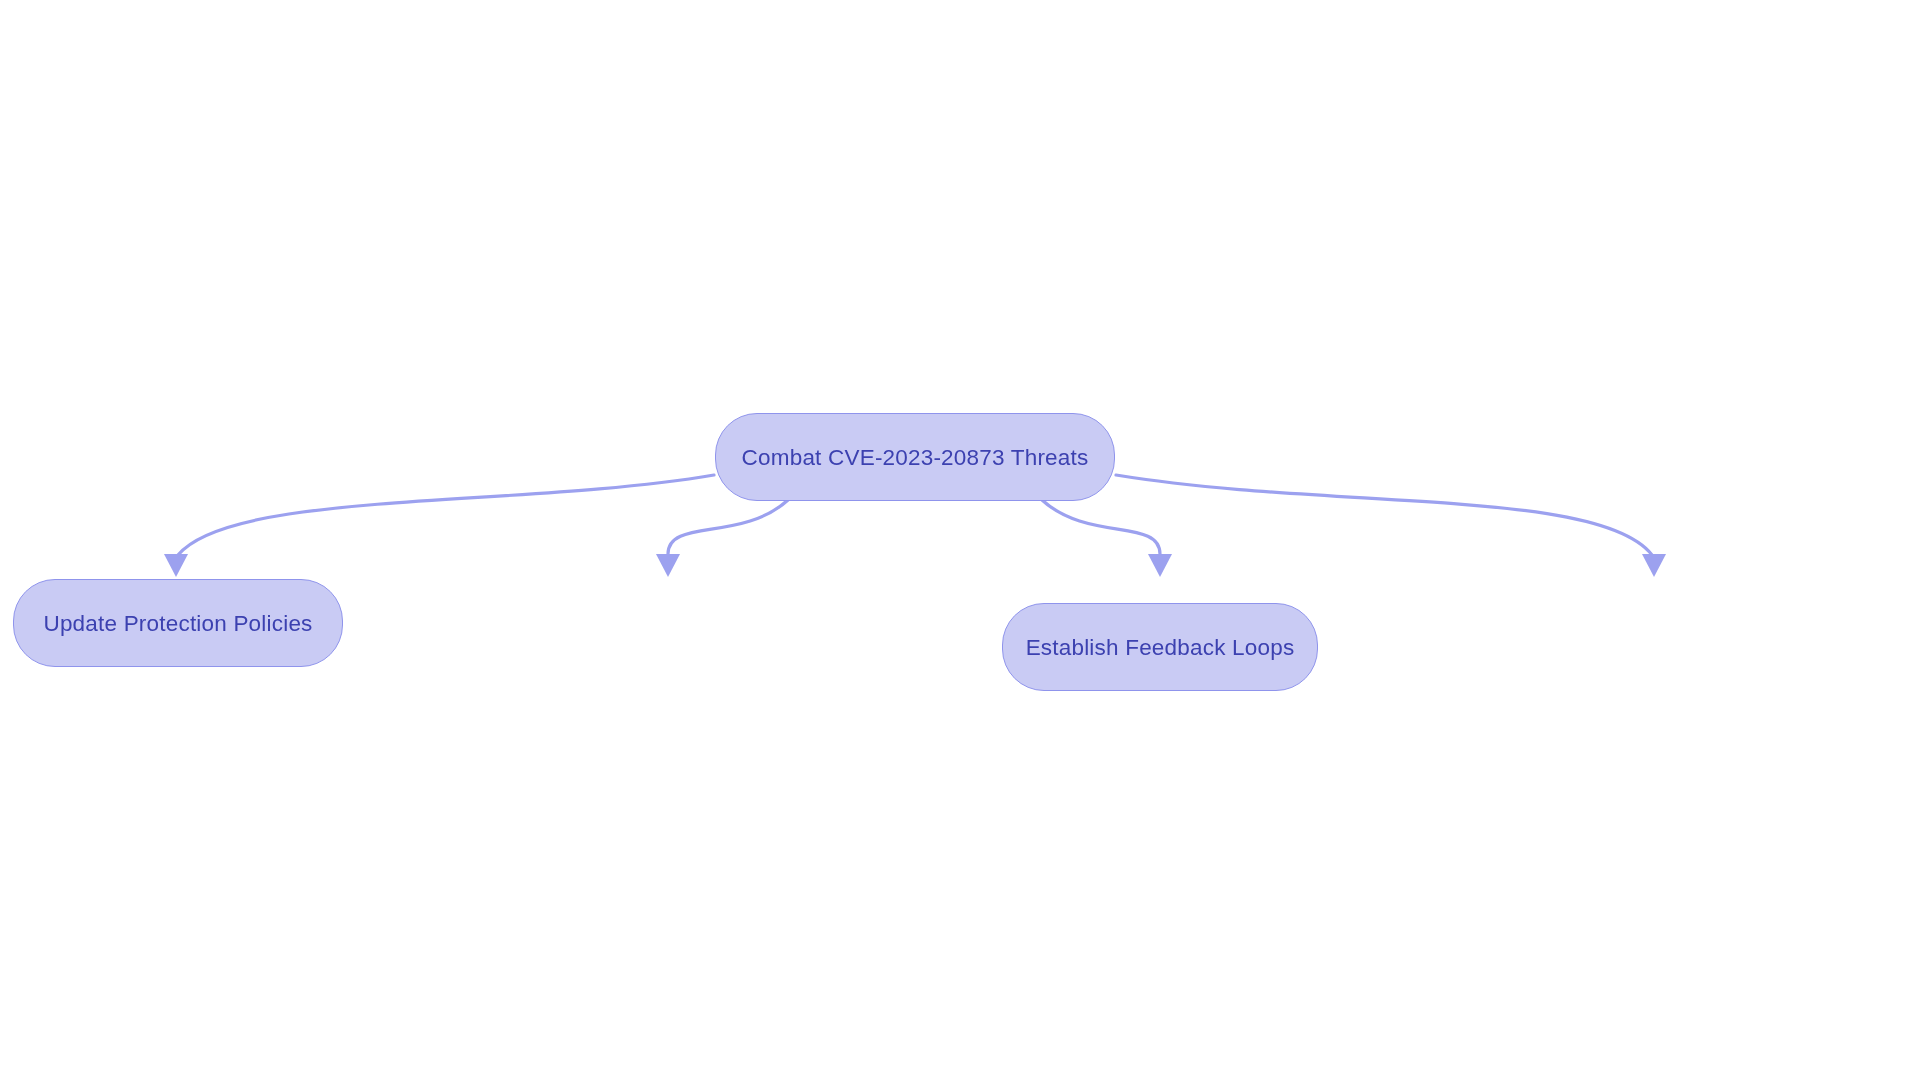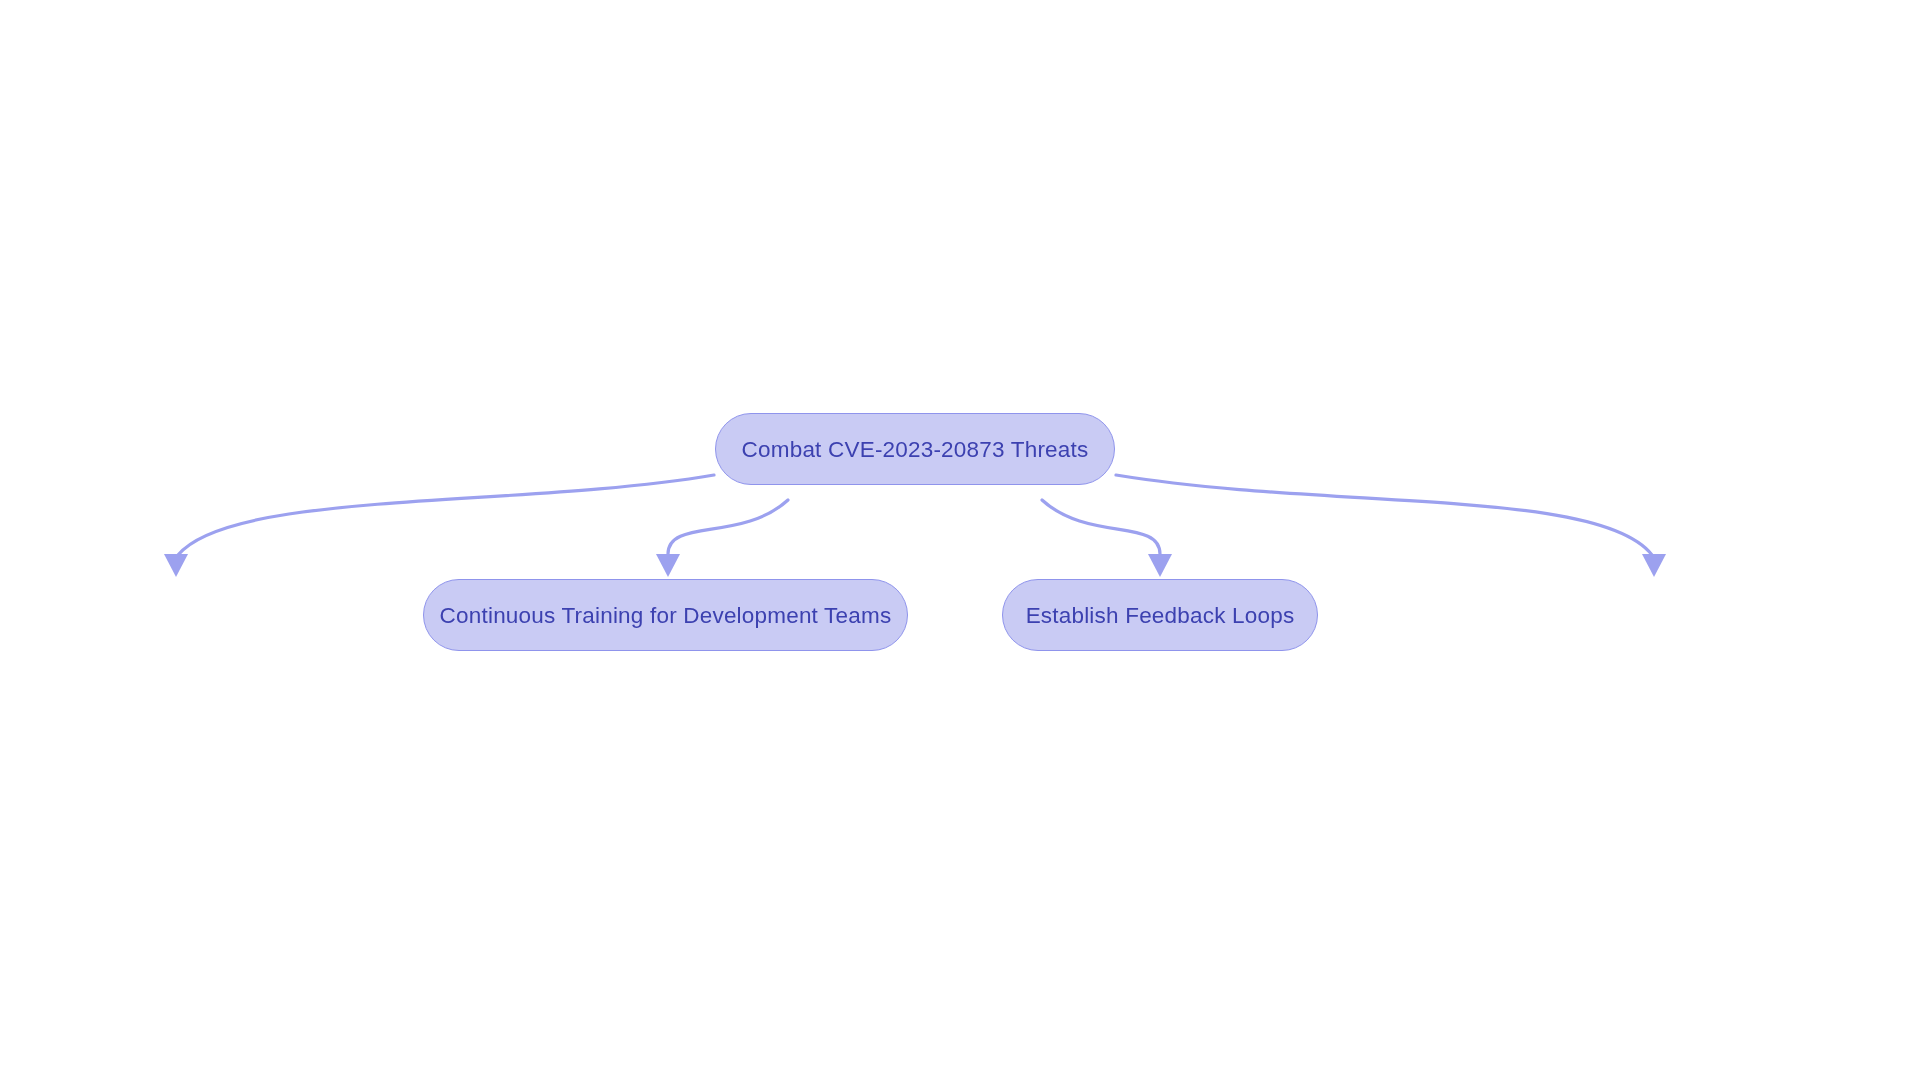--- a/index.html
+++ b/index.html
@@ -29,37 +29,37 @@
     stroke-width: 3.2;
     stroke-linecap: round;
   }
   .arrowhead {
     fill: var(--edge, #9ca1ef);
     stroke: none;
   }
   .node {
     position: absolute;
     box-sizing: border-box;
-    height: 72px;
+    height: 88px;
     background: var(--node-fill, #c9cbf4);
     border: 1.6px solid var(--node-border, #8f94ec);
     border-radius: 42px;
     display: flex;
     align-items: center;
     justify-content: center;
     text-align: center;
     color: var(--text, #3c41b0);
     font-size: 22.5px;
     letter-spacing: 0.2px;
     line-height: 1.2;
   }
   .node-root  { left: 715px;  top: 413px; width: 400px; }
   .node-c1    { left: 13px;   top: 579px; width: 330px; }
   .node-c2    { left: 423px;  top: 579px; width: 485px; }
-  .node-c3    { left: 1002px; top: 579px; width: 316px; }
+  .node-c3    { left: 1002px; top: 603px; width: 316px; }
   .node-c4    { left: 1400px; top: 579px; width: 504px; }
 </style>
 </head>
 <body>
 
 <div class="canvas" style="--bg: #ffffff; --node-fill: #c9cbf4; --node-border: #8f94ec; --edge: #9ca1ef; --text: #3c41b0;">
 
   <svg class="edges-svg" viewBox="0 0 1920 1083" xmlns="http://www.w3.org/2000/svg">
 
     <path class="edge" d="M 714 475 C 520 508, 232 490, 178 555"></path>
@@ -72,23 +72,23 @@
     <polygon class="arrowhead" points="1148,554 1172,554 1160,577"></polygon>
 
     <path class="edge" d="M 1116 475 C 1330 510, 1600 488, 1652 555"></path>
     <polygon class="arrowhead" points="1642,554 1666,554 1654,577"></polygon>
   </svg>
 
   <div class="node node-root">
     <span>Combat CVE-2023-20873 Threats</span>
   </div>
 
+  <div class="node node-c1">
+    <span>Update Protection Policies</span>
+  </div>
 
-  <div class="node node-c2">
-    <span>Continuous Training for Development Teams</span>
-  </div>
 
   <div class="node node-c3">
     <span>Establish Feedback Loops</span>
   </div>
 
 
 </div>
 
 </body></html>

